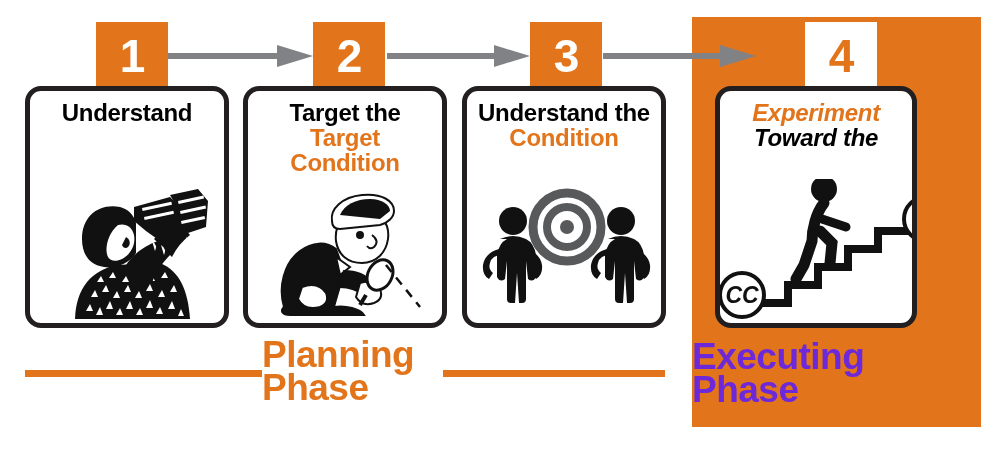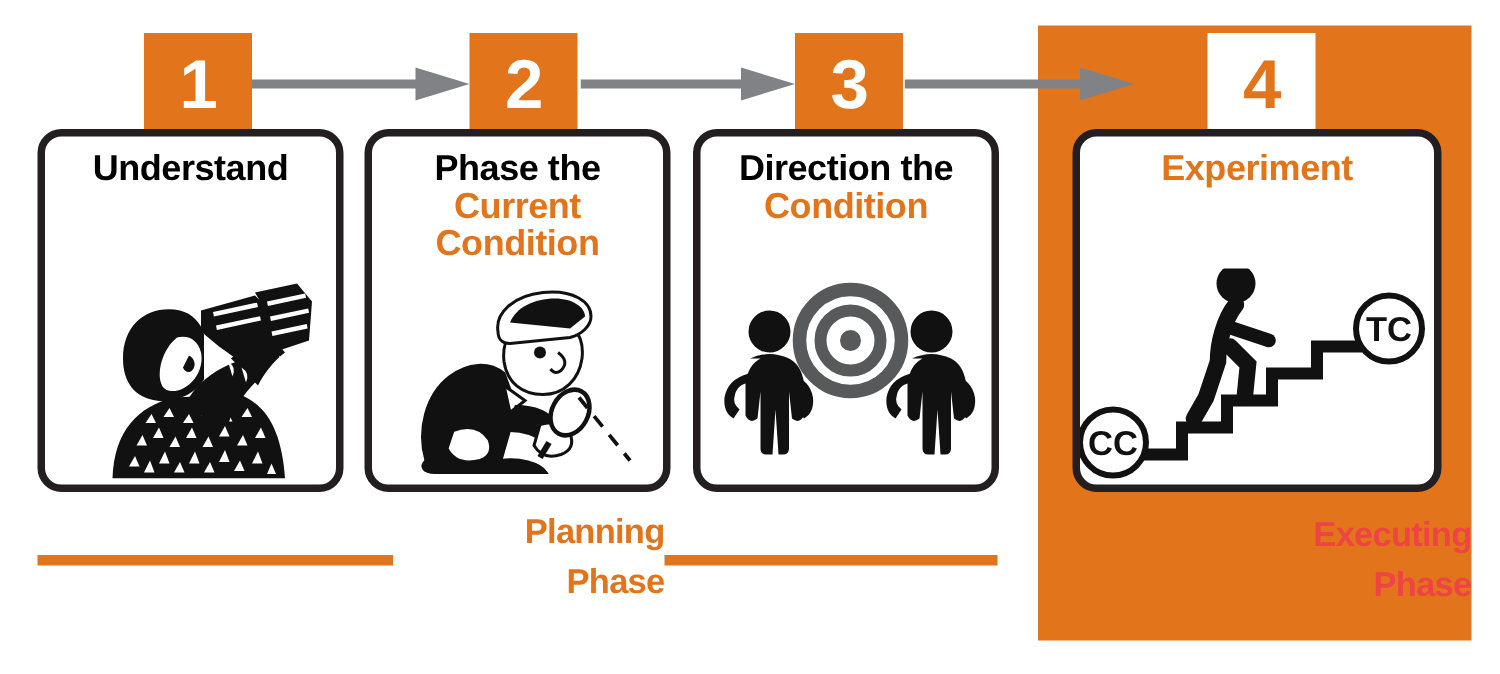--- a/index.html
+++ b/index.html
@@ -80,29 +80,29 @@
   }
 
   
   .phase-rule {
     position: absolute;
     height: 7px;
     background: #e2751b;
   }
   .phase-label {
     position: absolute;
-    text-align: right;
+    text-align: left;
     font-weight: bold;
-    font-size: 23px;
+    font-size: 37px;
     line-height: 33px;
     color: #e2751b;
     letter-spacing: -0.5px;
   }
   .phase-label.on-orange {
-    color: #ef4444;
+    color: #6d28d9;
   }
 </style>
 </head>
 <body>
 
 <div id="canvas">
 
   <div class="exec-panel"></div>
 
   <svg class="arrow" style="left:165px; top:41px; width:150px;" viewBox="0 0 150 30">
@@ -185,22 +185,22 @@
             <path d="M156 58 q6 4 3 10 z"></path>
             <path d="M165 54 q6 4 3 10 z"></path>
           </g>
         </g>
       </svg>
     </div>
   </div>
 
   <div class="card" style="left:243px; top:86px; width:204px; height:242px;">
     <div class="card-title">
-      <div><span>Phase the</span></div>
-      <div><span class="hl">Current</span></div>
+      <div><span>Target the</span></div>
+      <div><span class="hl">Target</span></div>
       <div><span class="hl">Condition</span></div>
     </div>
     <div class="card-art" style="top:88px; height:142px;">
       <svg viewBox="0 0 200 142" width="200" height="142">
         <g fill="#111111" stroke="#111111" stroke-width="2">
 
           <path d="M36 128 C30 108 36 84 52 72 C64 63 78 62 88 70 L96 92 C92 108 88 120 86 128 Z"></path>
 
           <path d="M36 128 C48 126 66 126 84 128 C90 130 92 134 86 136 L42 136 C34 136 32 132 36 128 Z"></path>
           <path d="M86 128 C98 126 112 130 116 136 L86 136 Z"></path>
@@ -229,21 +229,21 @@
 
         <g stroke="#111111" stroke-width="2.5" fill="none" stroke-dasharray="9 7">
           <path d="M138 86 L172 128"></path>
         </g>
       </svg>
     </div>
   </div>
 
   <div class="card" style="left:462px; top:86px; width:204px; height:242px;">
     <div class="card-title">
-      <div><span>Direction the</span></div>
+      <div><span>Understand the</span></div>
       <div><span class="hl">Condition</span></div>
     </div>
     <div class="card-art" style="top:88px; height:142px;">
       <svg viewBox="0 0 200 142" width="200" height="142">
 
         <g transform="translate(100,48)">
           <circle cx="0" cy="0" r="34" fill="none" stroke="#58595b" stroke-width="9"></circle>
           <circle cx="0" cy="0" r="20" fill="none" stroke="#58595b" stroke-width="8"></circle>
           <circle cx="0" cy="0" r="7" fill="#58595b"></circle>
         </g>
@@ -258,23 +258,24 @@
         <g fill="#111111" transform="translate(154,30)">
           <circle cx="0" cy="12" r="14"></circle>
           <path d="M-13 30 q13 -6 26 0 q8 4 10 16 l0 22 q-3 6 -8 2 l-2 -18 l0 38 q0 4 -4 4 l-3 0 l-2 -30 l-2 30 l-4 0 q-4 0 -4 -4 l0 -38 l-2 18 q-5 4 -8 -2 l0 -22 q2 -12 10 -16 z"></path>
           <path d="M-14 40 q-14 4 -16 16 q-1 10 6 14 l4 -6 q-5 -4 -3 -10 q2 -8 12 -8 z"></path>
           <path d="M13 40 q14 4 16 16 q1 10 -6 14 l-4 -6 q5 -4 3 -10 q-2 -8 -12 -8 z"></path>
         </g>
       </svg>
     </div>
   </div>
 
-  <div class="card" style="left:715px; top:86px; width:246px; height:242px;">
+  <div class="card" style="left:715px; top:86px; width:202px; height:242px;font-style:italic;">
     <div class="card-title">
       <div><span class="hl">Experiment</span></div>
+      <div><span>Toward the</span></div>
     </div>
     <div class="card-art" style="top:88px; height:142px;">
       <svg viewBox="0 0 240 142" width="240" height="142">
 
         <polyline points="36,124 68,124 68,106 98,106 98,88 128,88 128,70 158,70 158,52 188,52" fill="none" stroke="#111111" stroke-width="8" stroke-linejoin="miter"></polyline>
 
         <g>
           <circle cx="22" cy="116" r="22" fill="#ffffff" stroke="#111111" stroke-width="4"></circle>
           <text x="22" y="124" text-anchor="middle" font-family="Liberation Sans, sans-serif" font-size="23" font-weight="bold" fill="#111111">CC</text>
         </g>

